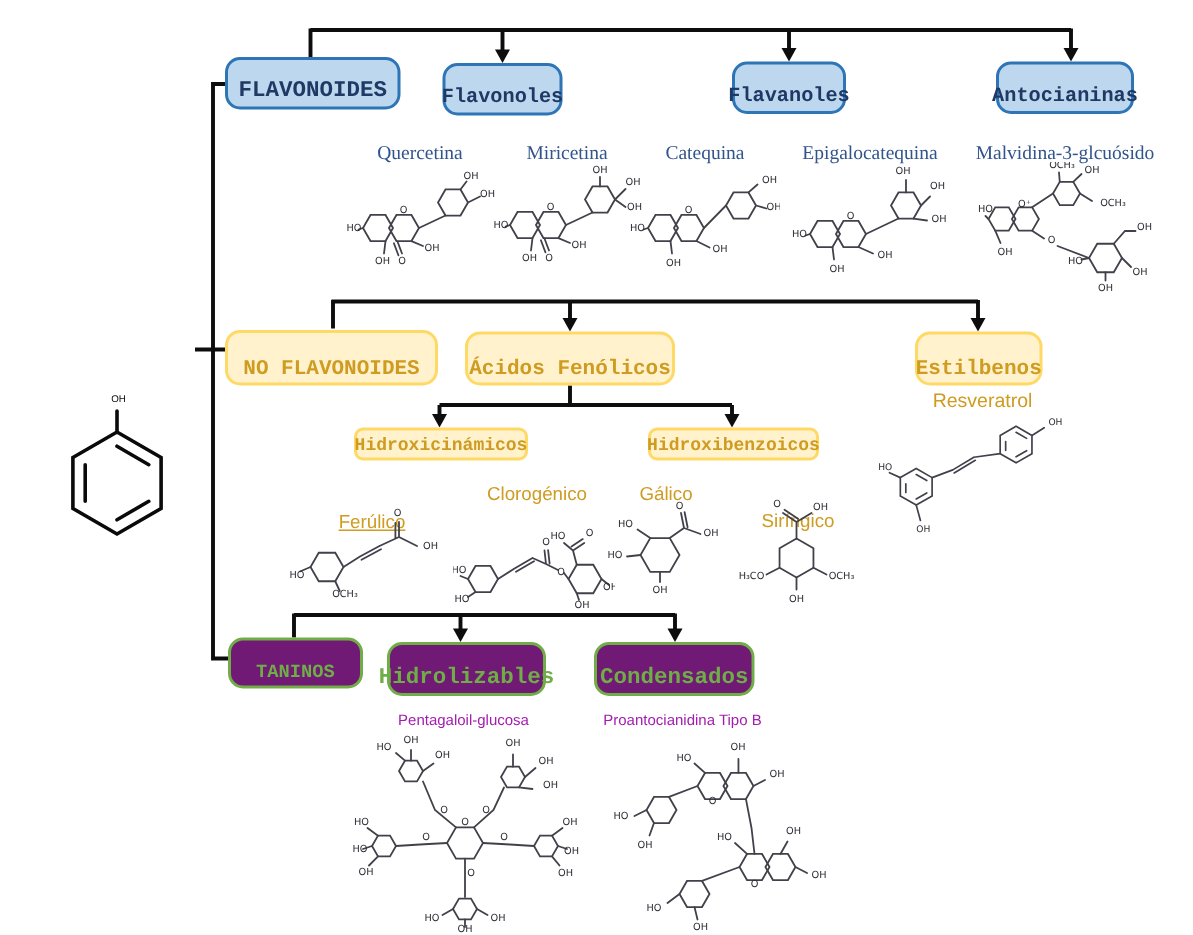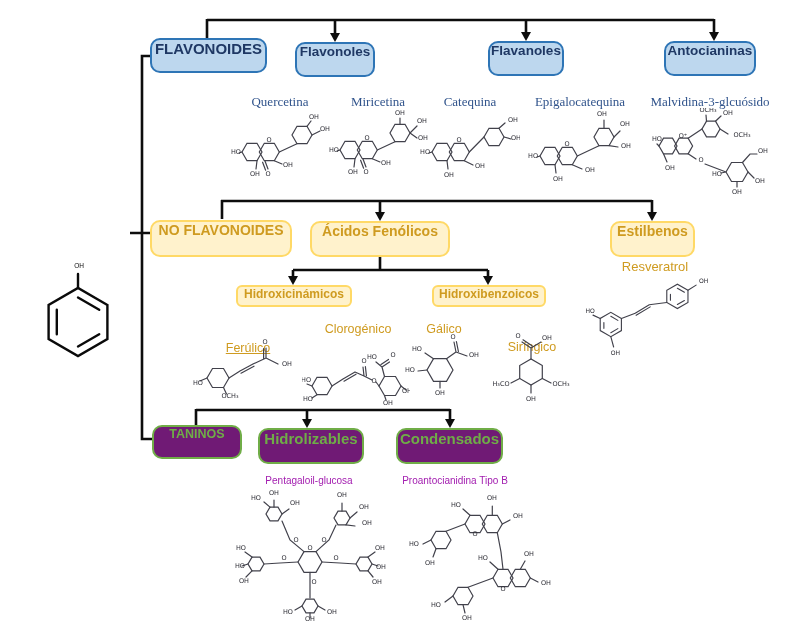--- a/index.html
+++ b/index.html
@@ -2,22 +2,22 @@
 <html><head>
 <meta charset="utf-8">
 <style>
   html,body { margin:0; padding:0; background:#fff; }
   .stage { position:relative; width:795px; height:623px; background:#fff;
            font-family:"Liberation Sans",sans-serif; overflow:hidden; }
   #connectors { position:absolute; left:0; top:0; }
   #connectors path { fill:none; stroke:#0d0d0d; stroke-width:2.6px; }
   #connectors polygon { fill:#0d0d0d; stroke:none; }
   .box { position:absolute; box-sizing:border-box; display:flex; flex-direction:column;
-         align-items:center; justify-content:flex-start; text-align:center; font-weight:700;
-         border-radius:10px; line-height:1.25; }
+         align-items:center; justify-content:flex-end; text-align:center; font-weight:700;
+         border-radius:10px; line-height:1.25;font-family:Liberation Mono, monospace; }
   .blue  { background:#bdd7ee; border:2px solid #2e75b6; color:#1f3864; }
   .yellow{ background:#fff2cc; border:2px solid #ffd966; color:#cf9b20; }
   .green { background:#701a75; border:2px solid #70ad47; color:#6fad47; }
   .pink  { background:#f8d8f2; border:2px solid #262626; color:#111; border-radius:9px; }
   .name { position:absolute; transform:translateX(-50%); white-space:nowrap; font-weight:400; }
   .blue-name  { color:#31548c; font-size:13px;font-family:Liberation Serif, serif; }
   .gold-name  { color:#cf9b20; font-size:12.5px; }
   .green-name { color:#a21caf; font-size:10px; }
   .mol { position:absolute; }
   .mol polygon, .mol path { fill:none; stroke:#41414b; stroke-width:1.2px; stroke-linecap:round; }

